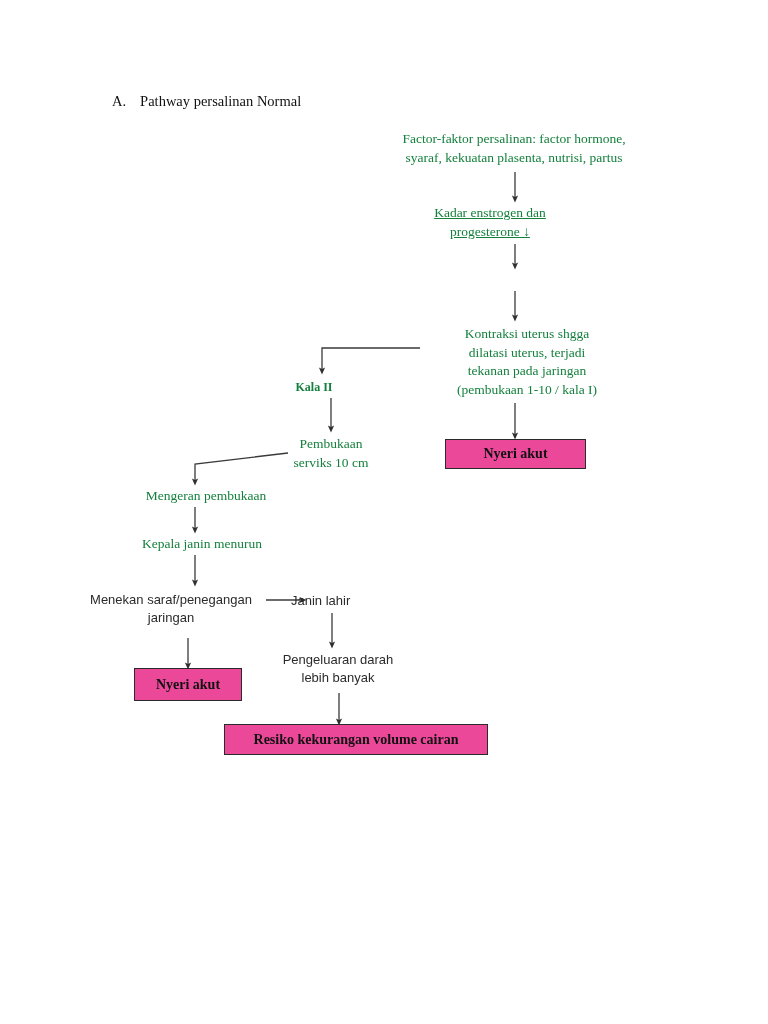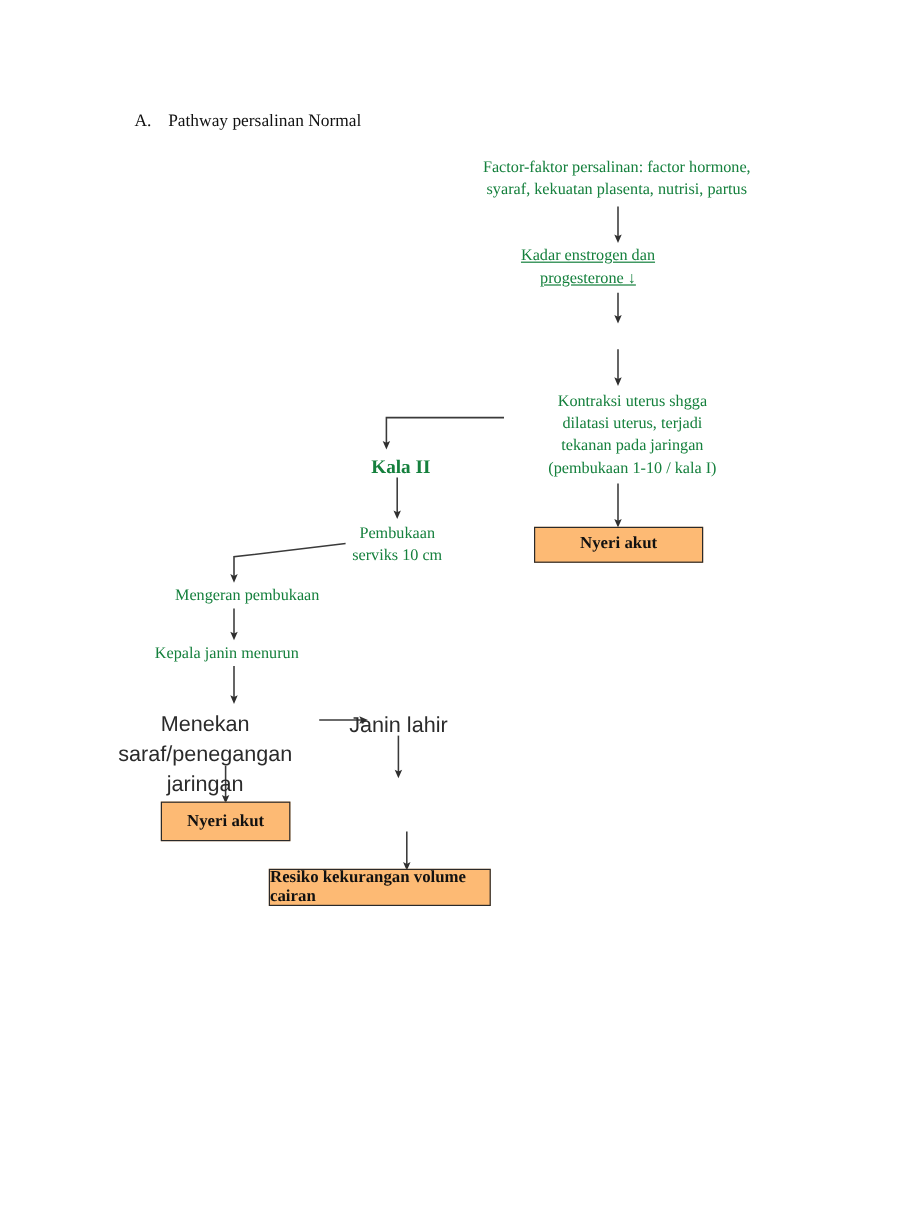--- a/index.html
+++ b/index.html
@@ -40,32 +40,32 @@
     line-height: 1.38;
     white-space: pre-line;
   }
   .serif {
     font-family: "Liberation Serif", serif;
     font-size: 13.5px;
     color: #15803d;
   }
   .sans {
     font-family: "Liberation Sans", sans-serif;
-    font-size: 18px;
+    font-size: 13px;
     color: #2b2b2b;
   }
   .bold {
     font-weight: bold;
   }
 
   
   .boxnode {
     position: absolute;
     border: 1.2px solid #2a2a2a;
-    background: #fdba74;
+    background: #ec4899;
     display: flex;
     align-items: center;
     justify-content: center;
     font-family: "Liberation Serif", serif;
     font-weight: bold;
     font-size: 14px;
     color: #111111;
     box-sizing: border-box;
   }
 
@@ -131,32 +131,34 @@
 progesterone ↓</div>
 
 
   <div class="node serif" style="left:441px; top:325px; width:172px;">Kontraksi uterus shgga
 dilatasi uterus, terjadi
 tekanan pada jaringan
 (pembukaan 1-10 / kala I)</div>
 
   <div class="boxnode" style="left:445px; top:439px; width:141px; height:30px;">Nyeri akut</div>
 
-  <div class="node serif bold" style="left:284px; top:379px; width:100px; font-size:16px;">Kala II</div>
+  <div class="node serif bold" style="left:264px; top:379px; width:100px; font-size:12px;">Kala II</div>
 
   <div class="node serif" style="left:276px; top:435px; width:110px;">Pembukaan
 serviks 10 cm</div>
 
   <div class="node serif" style="left:126px; top:487px; width:160px;">Mengeran pembukaan</div>
 
-  <div class="node serif" style="left:109px; top:535px; width:160px;">Kepala janin menurun</div>
+  <div class="node serif" style="left:122px; top:535px; width:160px;">Kepala janin menurun</div>
 
   <div class="node sans" style="left:81px; top:591px; width:180px;">Menekan saraf/penegangan
 jaringan</div>
 
   <div class="node sans" style="left:291px; top:592px; width:90px; text-align:left;">Janin lahir</div>
 
+  <div class="node sans" style="left:263px; top:651px; width:150px;">Pengeluaran darah
+lebih banyak</div>
 
   <div class="boxnode" style="left:134px; top:668px; width:108px; height:33px;">Nyeri akut</div>
 
-  <div class="boxnode" style="left:224px; top:724px; width:185px; height:31px;">Resiko kekurangan volume cairan</div>
+  <div class="boxnode" style="left:224px; top:724px; width:264px; height:31px;">Resiko kekurangan volume cairan</div>
 
 </div>
 
 </body></html>

